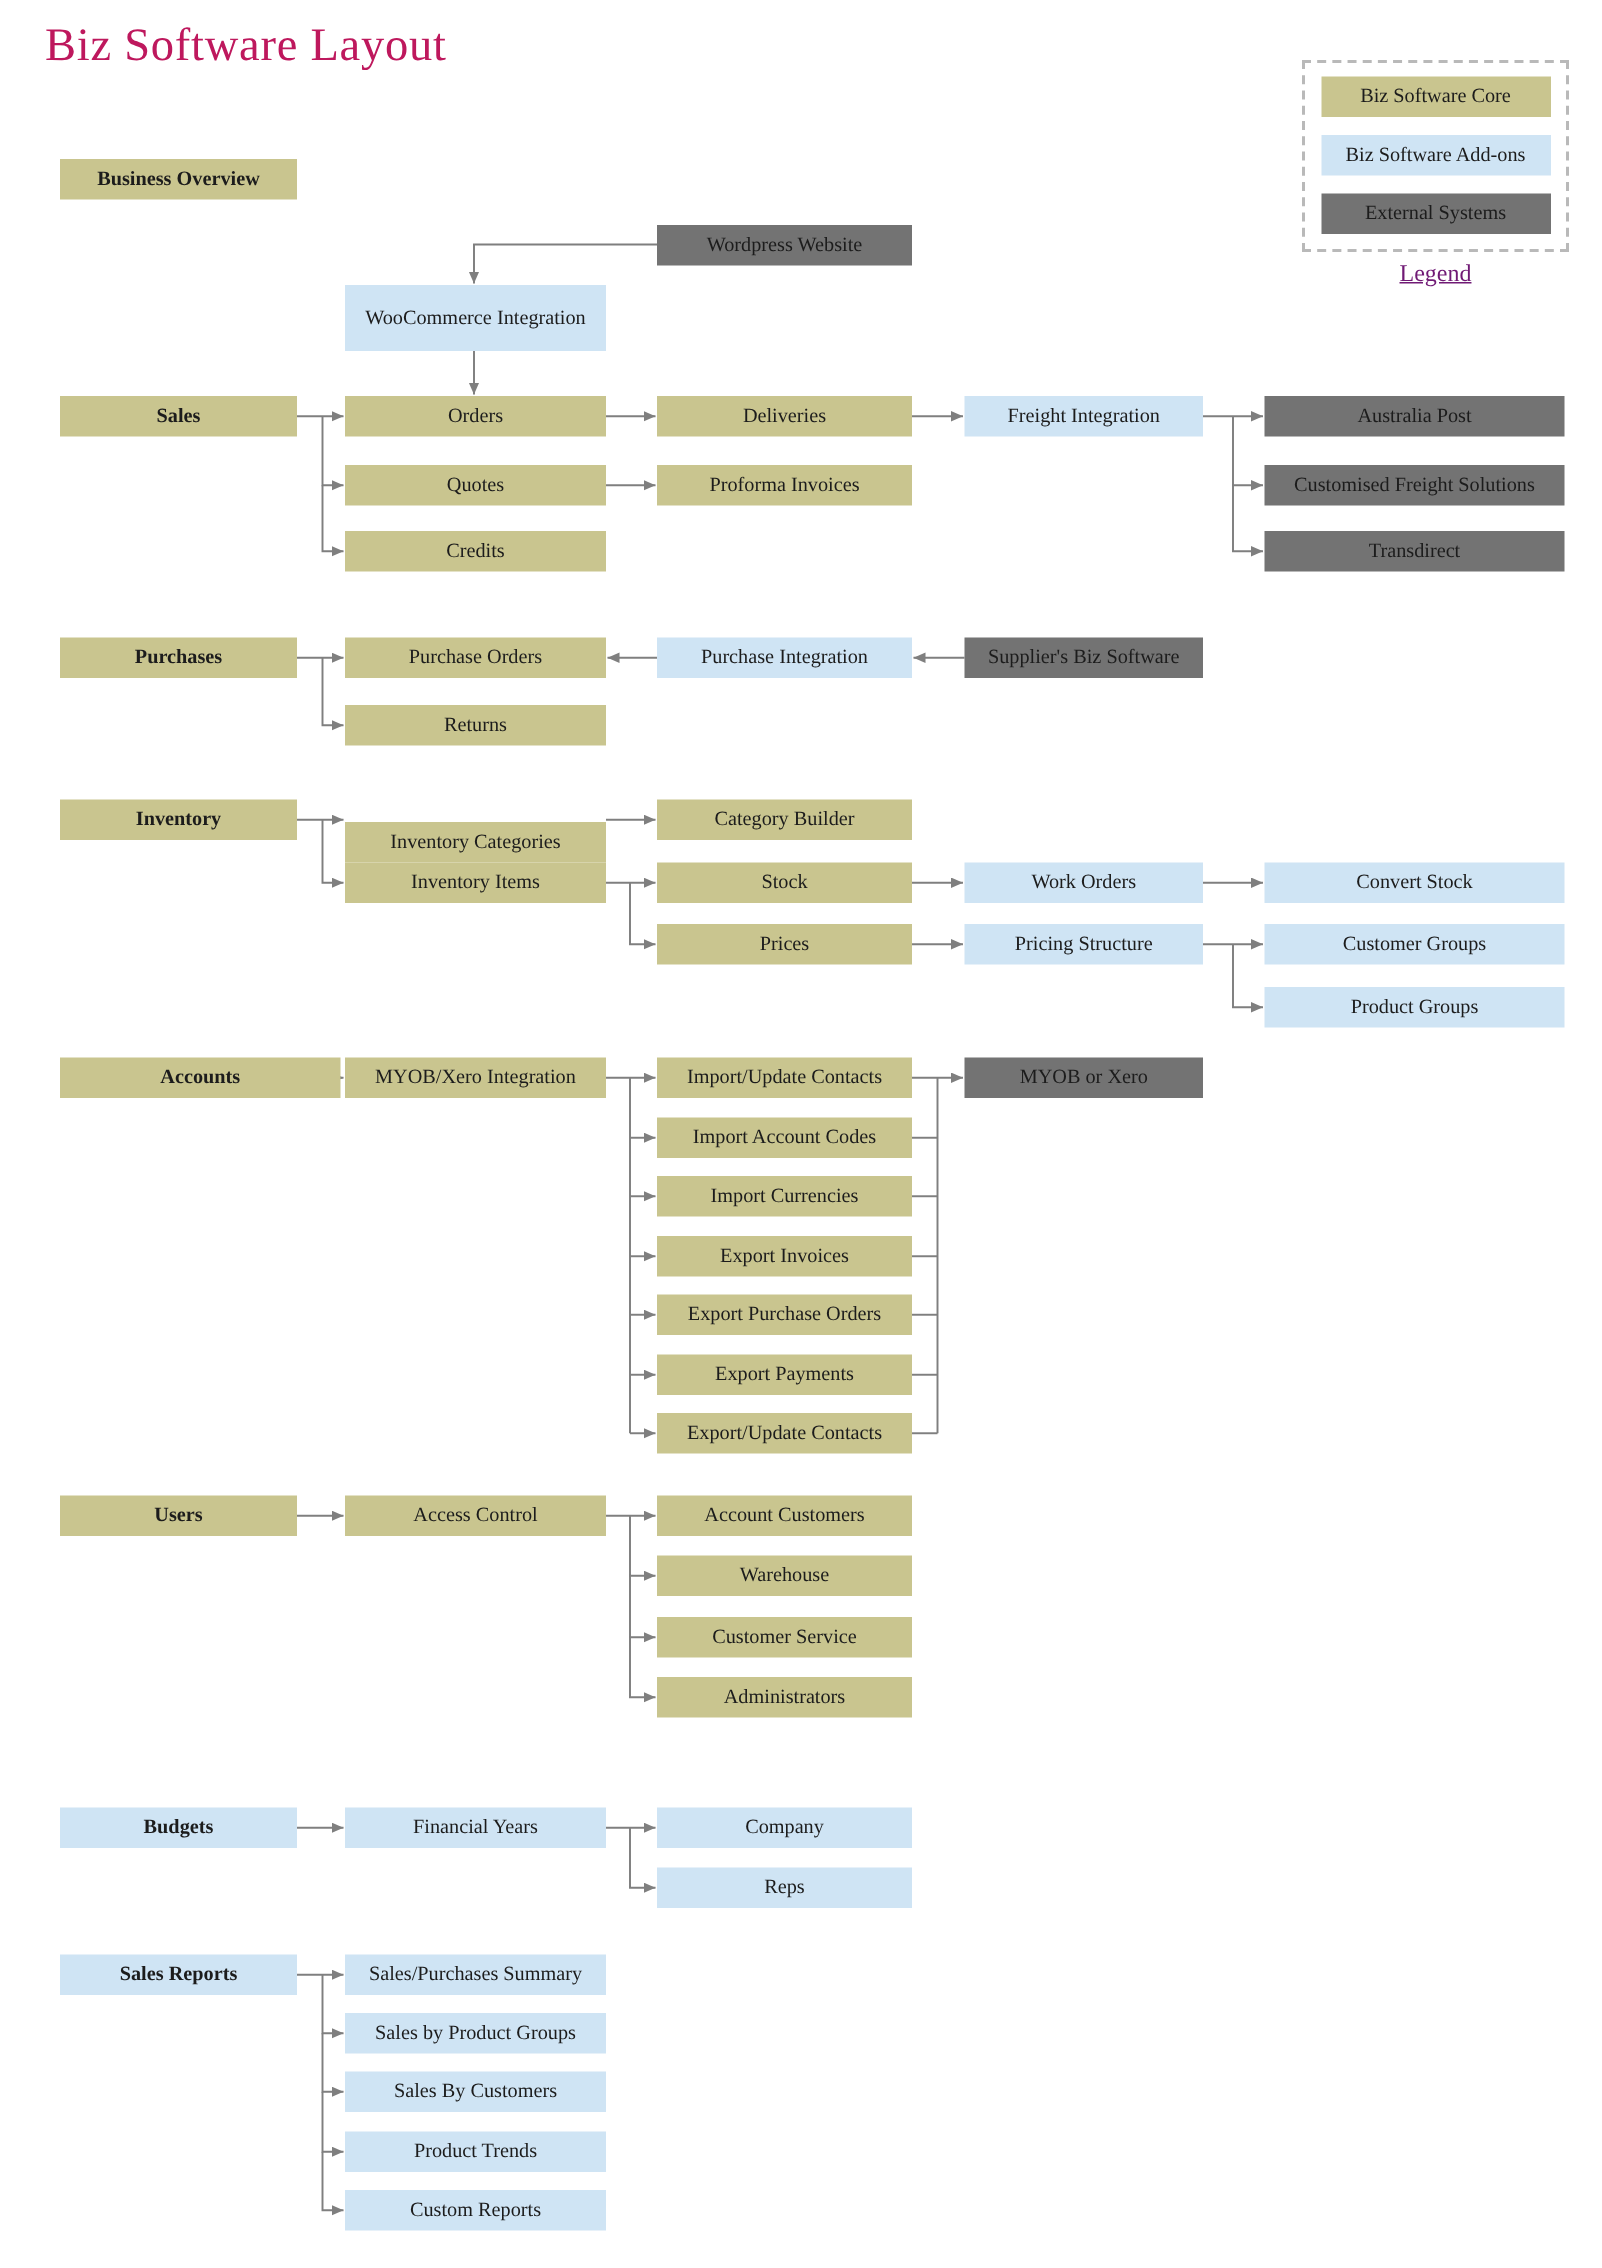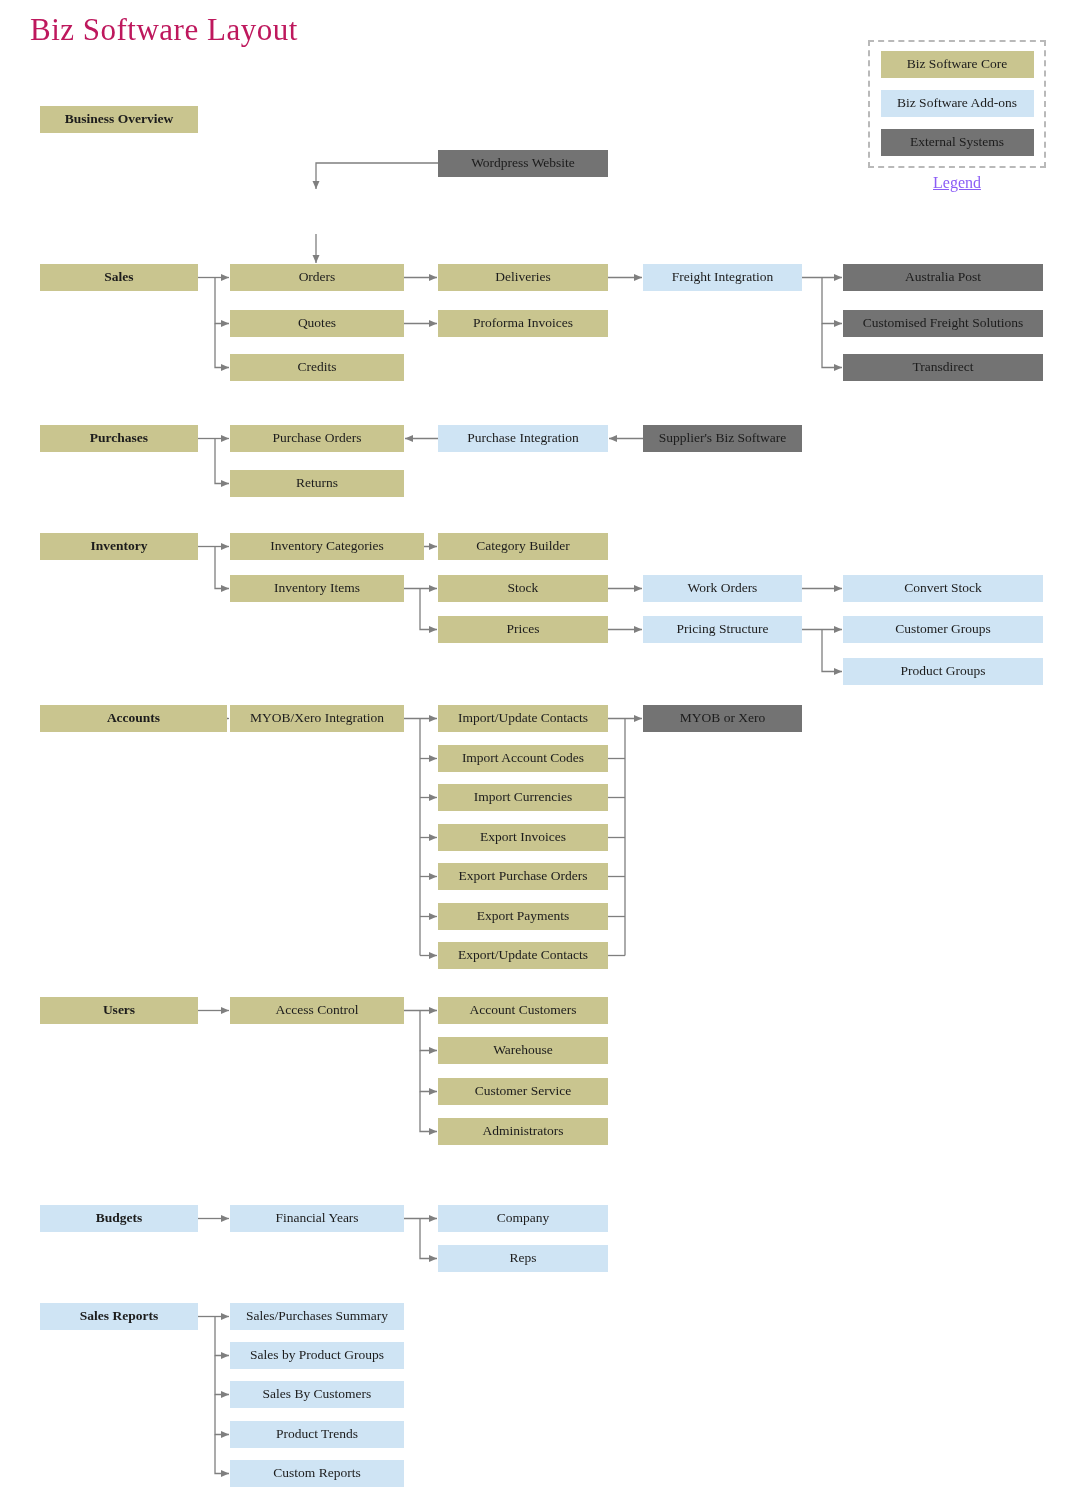--- a/index.html
+++ b/index.html
@@ -11,21 +11,21 @@
         text-align:center;font-size:13.5px;color:#1c1c1c;line-height:1.25;padding:1px 6px;}
   .core{background:#c9c58f;}
   .addon{background:#cfe4f4;}
   .external{background:#737373;}
   .bold{font-weight:bold;}
   .tall{height:44px;}
   .legend{position:absolute;left:868px;top:40px;width:178px;}
   .legend-frame{box-sizing:border-box;width:178px;border:2px dashed #b9b9b9;padding:9px 0 10px 0;}
   .legend-frame .node{position:relative;width:153px;margin:0 auto 12px auto;}
   .legend-frame .node:last-child{margin-bottom:0;}
-  .legend-caption{width:178px;text-align:center;font-size:16px;color:#8b5cf6;margin-top:6px;text-decoration:underline;}
+  .legend-caption{width:178px;text-align:center;font-size:16px;color:#701a75;margin-top:6px;text-decoration:underline;}
 </style>
 </head>
 <body>
 
 <div class="canvas">
 
   <h1 class="page-title">Biz Software Layout</h1>
 
   <svg class="wires" viewBox="0 0 1068 1512" xmlns="http://www.w3.org/2000/svg">
     <defs>
@@ -94,40 +94,41 @@
       <path d="M198,1316.5 H229" marker-end="url(#arw)"></path>
       <path d="M215,1316.5 V1355.5 H229" marker-end="url(#arw)"></path>
       <path d="M215,1355.5 V1394.5 H229" marker-end="url(#arw)"></path>
       <path d="M215,1394.5 V1434.5 H229" marker-end="url(#arw)"></path>
       <path d="M215,1434.5 V1473.5 H229" marker-end="url(#arw)"></path>
     </g>
   </svg>
 
   <div class="node core bold" style="left:40px;top:106px;width:158px;">Business Overview</div>
   <div class="node external" style="left:438px;top:150px;width:170px;">Wordpress Website</div>
+  <div class="node addon tall" style="left:230px;top:190px;width:174px;">WooCommerce Integration</div>
 
   <div class="node core bold" style="left:40px;top:264px;width:158px;">Sales</div>
   <div class="node core" style="left:230px;top:264px;width:174px;">Orders</div>
   <div class="node core" style="left:438px;top:264px;width:170px;">Deliveries</div>
   <div class="node addon" style="left:643px;top:264px;width:159px;">Freight Integration</div>
   <div class="node external" style="left:843px;top:264px;width:200px;">Australia Post</div>
   <div class="node core" style="left:230px;top:310px;width:174px;">Quotes</div>
   <div class="node core" style="left:438px;top:310px;width:170px;">Proforma Invoices</div>
   <div class="node external" style="left:843px;top:310px;width:200px;">Customised Freight Solutions</div>
   <div class="node core" style="left:230px;top:354px;width:174px;">Credits</div>
   <div class="node external" style="left:843px;top:354px;width:200px;">Transdirect</div>
 
   <div class="node core bold" style="left:40px;top:425px;width:158px;">Purchases</div>
   <div class="node core" style="left:230px;top:425px;width:174px;">Purchase Orders</div>
   <div class="node addon" style="left:438px;top:425px;width:170px;">Purchase Integration</div>
   <div class="node external" style="left:643px;top:425px;width:159px;">Supplier's Biz Software</div>
   <div class="node core" style="left:230px;top:470px;width:174px;">Returns</div>
 
   <div class="node core bold" style="left:40px;top:533px;width:158px;">Inventory</div>
-  <div class="node core" style="left:230px;top:533px;width:194px;">Inventory Categories</div>
+  <div class="node core" style="left:230px;top:548px;width:174px;">Inventory Categories</div>
   <div class="node core" style="left:438px;top:533px;width:170px;">Category Builder</div>
   <div class="node core" style="left:230px;top:575px;width:174px;">Inventory Items</div>
   <div class="node core" style="left:438px;top:575px;width:170px;">Stock</div>
   <div class="node addon" style="left:643px;top:575px;width:159px;">Work Orders</div>
   <div class="node addon" style="left:843px;top:575px;width:200px;">Convert Stock</div>
   <div class="node core" style="left:438px;top:616px;width:170px;">Prices</div>
   <div class="node addon" style="left:643px;top:616px;width:159px;">Pricing Structure</div>
   <div class="node addon" style="left:843px;top:616px;width:200px;">Customer Groups</div>
   <div class="node addon" style="left:843px;top:658px;width:200px;">Product Groups</div>
 

